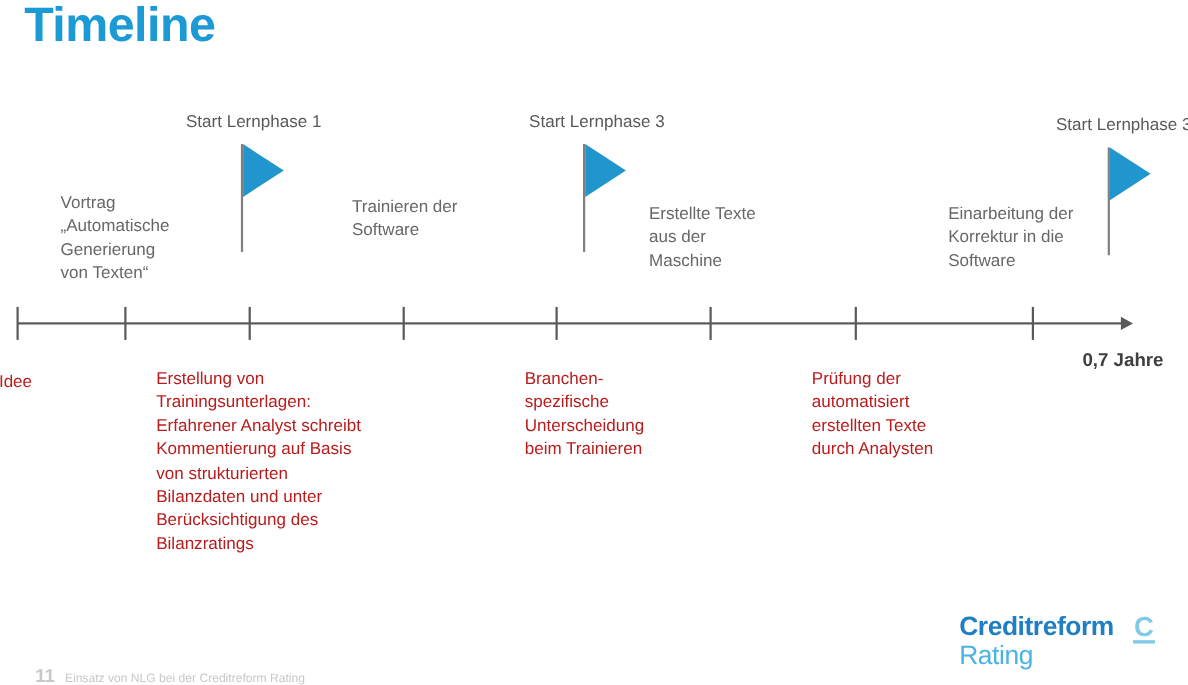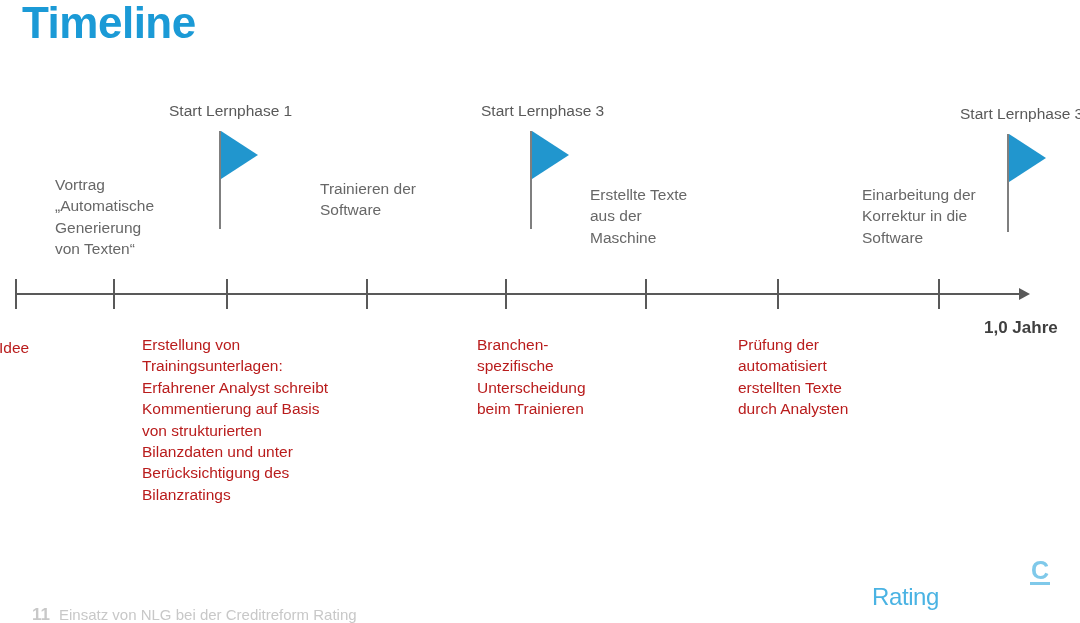--- a/index.html
+++ b/index.html
@@ -117,21 +117,21 @@
     align-items: baseline;
     gap: 9px;
   }
   #footer-page {
     font-size: 17px;
     font-weight: bold;
     color: #c8c8c8;
     margin-left: 12px;
   }
   #footer-text {
-    font-size: 15px;
+    font-size: 11px;
     color: #c8c8c8;
   }
 
   
   #logo {
     position: absolute;
     left: 872px;
     top: 556px;
     width: 190px;
     height: 58px;
@@ -228,21 +228,21 @@
   <div class="axis-tick" style="left:226px; top:4px;  height:30px;"></div>
   <div class="axis-tick" style="left:366px; top:4px;  height:30px;"></div>
   <div class="axis-tick" style="left:505px; top:4px;  height:30px;"></div>
   <div class="axis-tick" style="left:645px; top:4px;  height:30px;"></div>
   <div class="axis-tick" style="left:777px; top:4px;  height:30px;"></div>
   <div class="axis-tick" style="left:938px; top:4px;  height:30px;"></div>
 
   <div class="axis-arrow" style="left:1019px; top:13px;"></div>
 </div>
 
-<div id="axis-end-label" style="left:984px; top:318px;">1,0 Jahre</div>
+<div id="axis-end-label" style="left:984px; top:318px;">0,7 Jahre</div>
 
 <div class="below" style="left:-1px; top:337px; width:110px;">Idee</div>
 
 <div class="below" style="left:142px; top:334px; width:300px;">Erstellung von
 Trainingsunterlagen:
 Erfahrener Analyst schreibt
 Kommentierung auf Basis
 von strukturierten
 Bilanzdaten und unter
 Berücksichtigung des
@@ -257,18 +257,19 @@
 automatisiert
 erstellten Texte
 durch Analysten</div>
 
 <div id="footer">
   <span id="footer-page">11</span>
   <span id="footer-text">Einsatz von NLG bei der Creditreform Rating</span>
 </div>
 
 <div id="logo">
+  <span id="logo-line1">Creditreform</span>
   <span id="logo-line2">Rating</span>
   <span id="logo-mark">
     <span id="logo-mark-c">C</span>
     <span id="logo-mark-bar"></span>
   </span>
 </div>
 
 </body></html>

